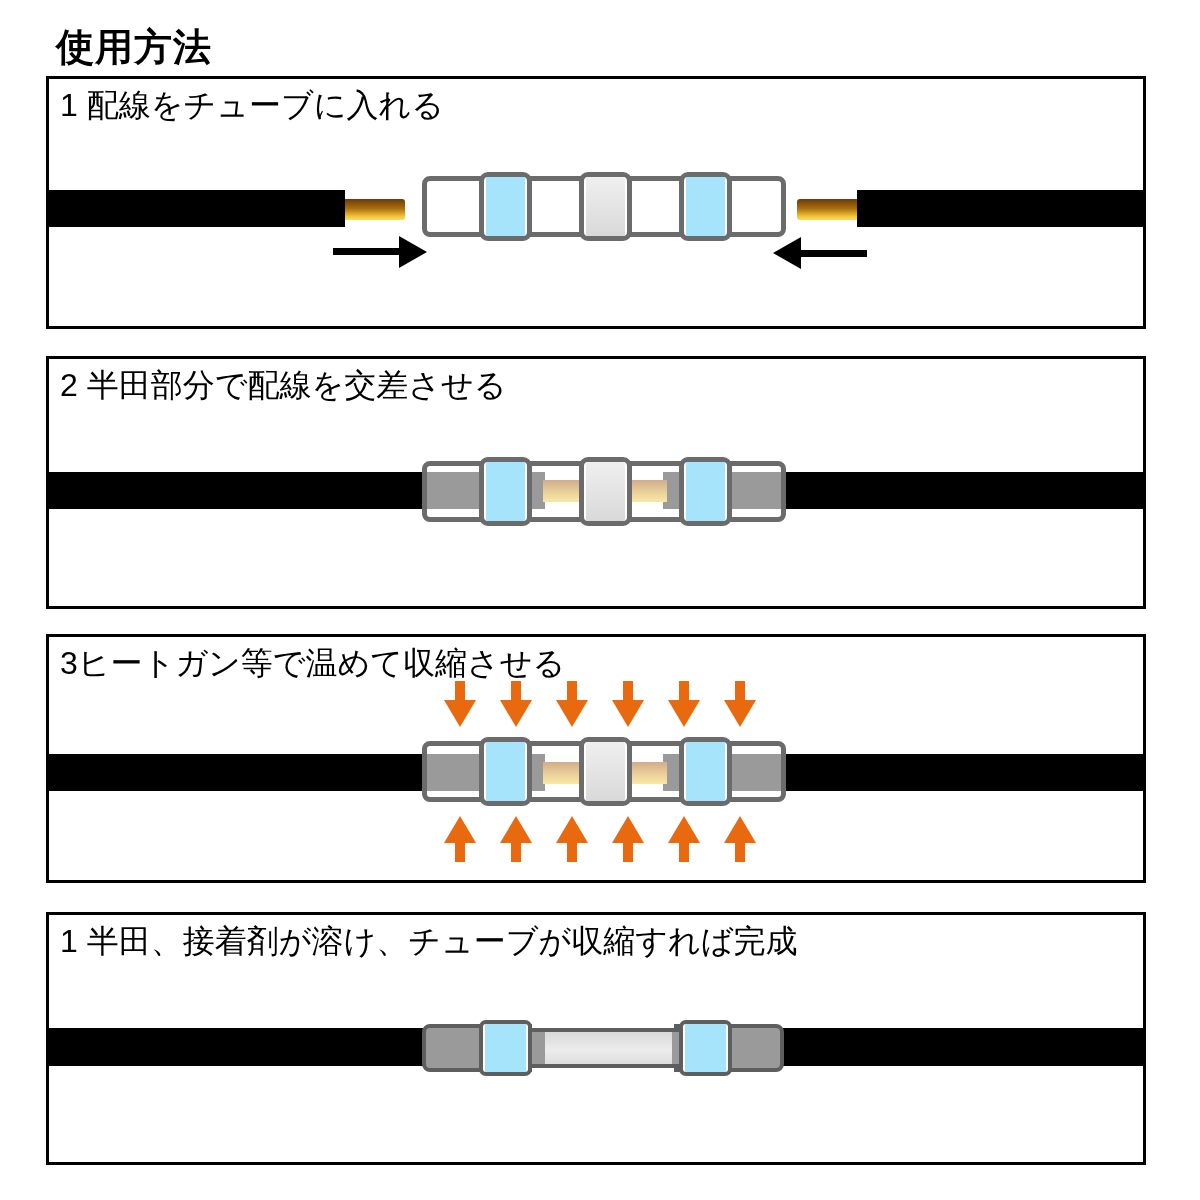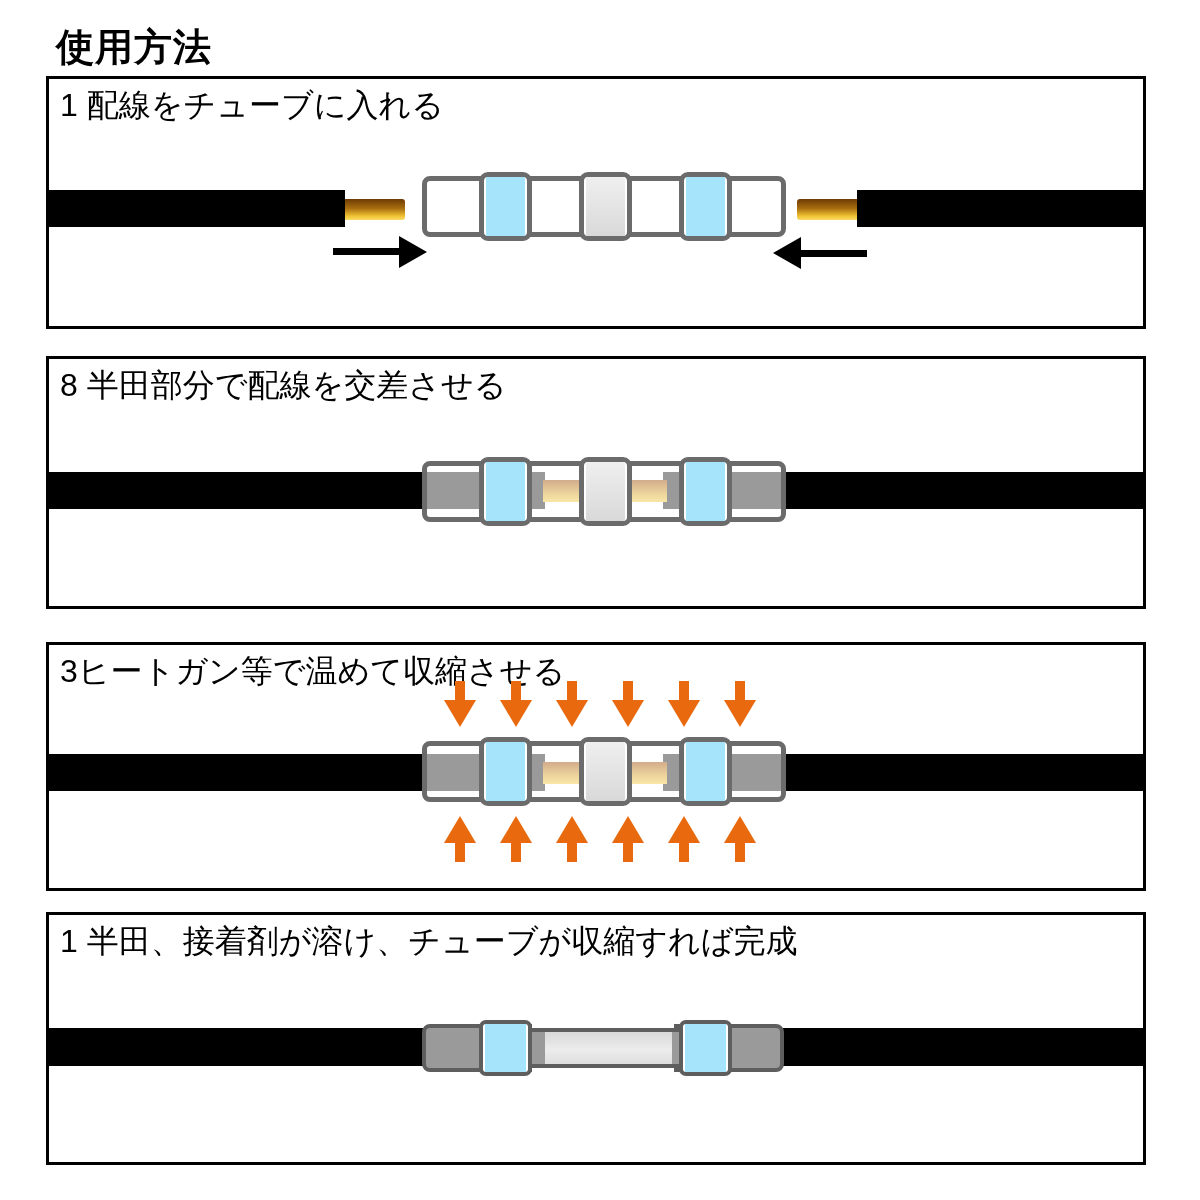--- a/index.html
+++ b/index.html
@@ -78,23 +78,23 @@
 </style>
 </head>
 <body>
 
 <div class="page-title">使用方法</div>
 
 <div class="panel" style="top:76px;height:253px;">
   <div class="panel-label">1 配線をチューブに入れる</div>
 </div>
 <div class="panel" style="top:356px;height:253px;">
-  <div class="panel-label">8 半田部分で配線を交差させる</div>
-</div>
-<div class="panel" style="top:634px;height:249px;margin-top:8px;">
+  <div class="panel-label">2 半田部分で配線を交差させる</div>
+</div>
+<div class="panel" style="top:634px;height:249px;">
   <div class="panel-label">3ヒートガン等で温めて収縮させる</div>
 </div>
 <div class="panel" style="top:912px;height:253px;">
   <div class="panel-label">1 半田、接着剤が溶け、チューブが収縮すれば完成</div>
 </div>
 
 <div class="wire abs" style="left:49px;top:190px;width:296px;"></div>
 <div class="copper abs" style="left:345px;top:199px;width:60px;"></div>
 <div class="copper flip abs" style="left:797px;top:199px;width:60px;"></div>
 <div class="wire abs" style="left:857px;top:190px;width:286px;"></div>

